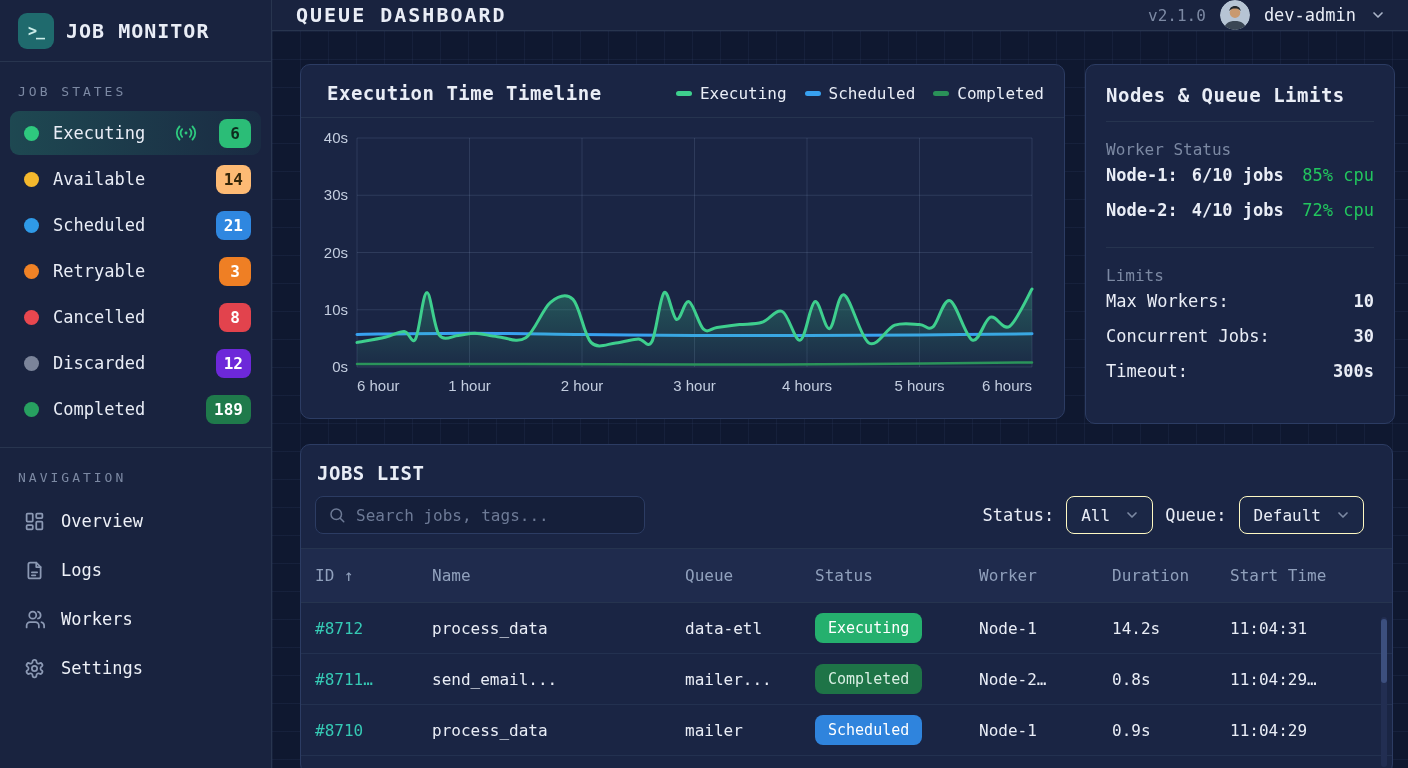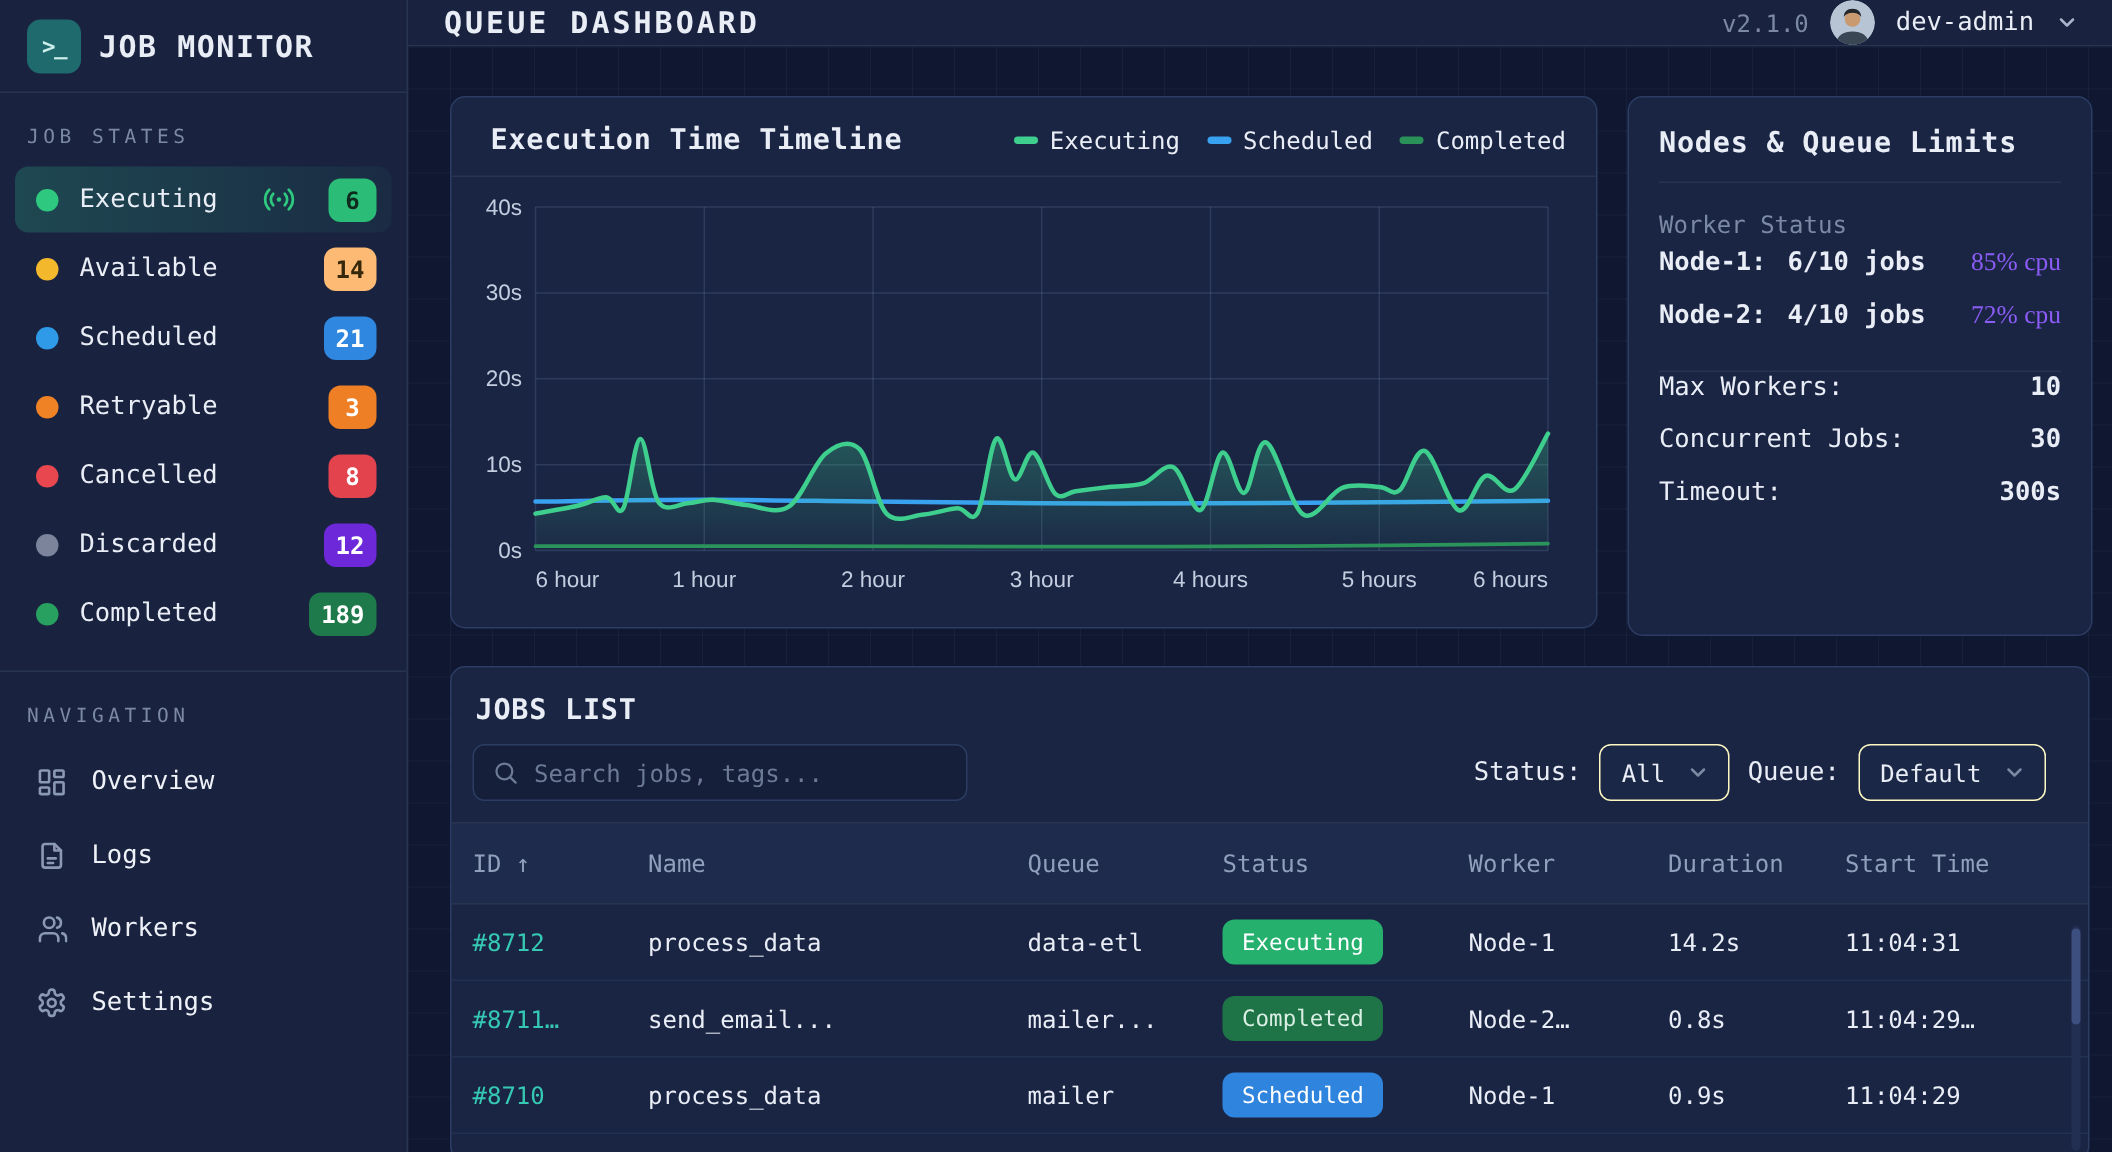--- a/index.html
+++ b/index.html
@@ -54,21 +54,21 @@
   .legend-item { display:flex; align-items:center; gap:8px; font-size:16px; }
   .legend-swatch { width:16px; height:5px; border-radius:3px; display:inline-block; }
   .chart-body { flex:1; padding:4px 10px 0 8px; }
   
   .nodes-card { width:310px; height:360px; padding:0 20px; }
   .nodes-head { padding:19px 0 15px 0; border-bottom:1px solid #26344f; }
   .mini-label { color:#7c89a3; font-size:16px; margin:18px 0 6px 0; }
   .worker-row { display:flex; align-items:baseline; font-size:17px; height:35px; }
   .worker-left { font-weight:bold; }
   .worker-jobs { font-weight:bold; margin-left:14px; }
-  .worker-cpu { margin-left:auto; color:#8b5cf6;font-family:Liberation Serif, serif; }
+  .worker-cpu { margin-left:auto; color:#22c55e; }
   .nodes-divider { border-top:1px solid #26344f; margin-top:12px; }
   .limit-row { display:flex; font-size:17px; height:35px; align-items:flex-start; }
   .limit-value { margin-left:auto; font-weight:bold; }
   
   .jobs-card { margin-top:20px; width:1093px; height:330px; position:relative; overflow:hidden; }
   .jobs-head { padding:17px 16px 12px 16px; }
   .controls-row { display:flex; align-items:center; padding:0 14px 14px 14px; }
   .search-box { width:330px; height:38px; background:#151f3a; border:1px solid #2c3c63; border-radius:8px; display:flex; align-items:center; gap:10px; padding:0 12px; color:#6d7a96; }
   .search-box svg { width:18px; height:18px; flex:none; }
   .search-box input { background:transparent; border:none; outline:none; color:#cdd6e6; font-family:inherit; font-size:16px; width:100%; }
@@ -288,20 +288,21 @@
               <span class="worker-jobs">6/10 jobs</span>
               <span class="worker-cpu">85% cpu</span>
             </div>
             <div class="worker-row">
               <span class="worker-left">Node-2:</span>
               <span class="worker-jobs">4/10 jobs</span>
               <span class="worker-cpu">72% cpu</span>
             </div>
           </div>
         <div class="nodes-divider"></div>
+        <div class="mini-label">Limits</div>
         <div id="limits-list">
             <div class="limit-row">
               <span>Max Workers:</span>
               <span class="limit-value">10</span>
             </div>
             <div class="limit-row">
               <span>Concurrent Jobs:</span>
               <span class="limit-value">30</span>
             </div>
             <div class="limit-row">

